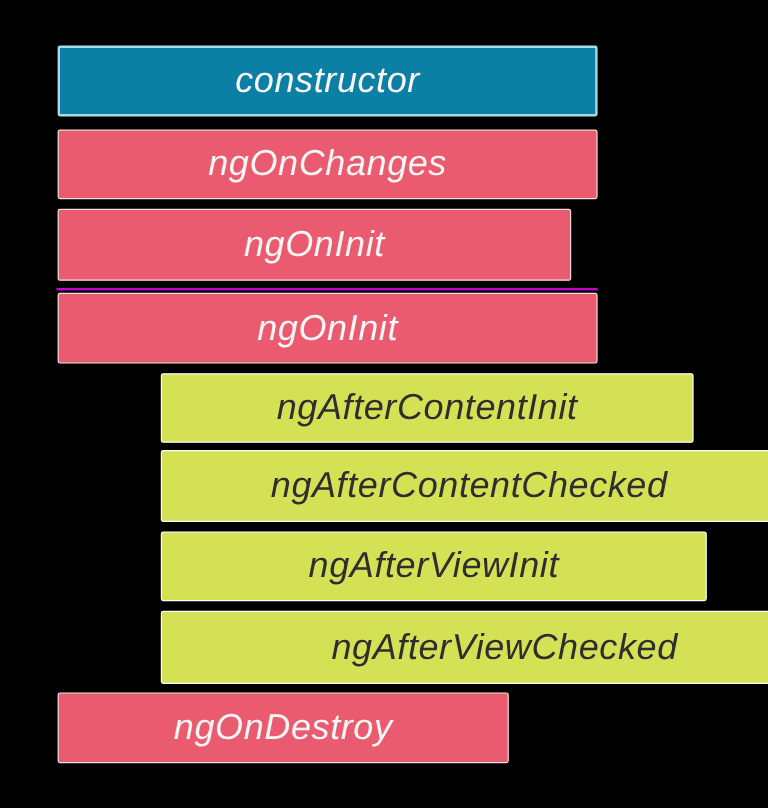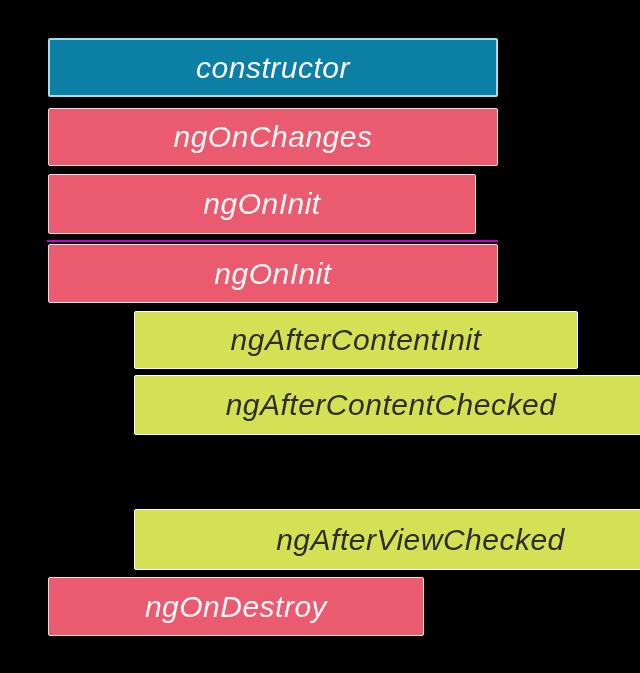--- a/index.html
+++ b/index.html
@@ -89,20 +89,23 @@
   </div>
 
   <div class="bar bar--green pos-ngaftercontentinit">
     <span class="bar-label">ngAfterContentInit</span>
   </div>
 
   <div class="bar bar--green pos-ngaftercontentchecked">
     <span class="bar-label">ngAfterContentChecked</span>
   </div>
 
+  <div class="bar bar--green pos-ngafterviewinit">
+    <span class="bar-label">ngAfterViewInit</span>
+  </div>
 
   <div class="bar bar--green pos-ngafterviewchecked">
     <span class="bar-label">ngAfterViewChecked</span>
   </div>
 
   <div class="bar bar--red pos-ngondestroy">
     <span class="bar-label">ngOnDestroy</span>
   </div>
 
 </div>

